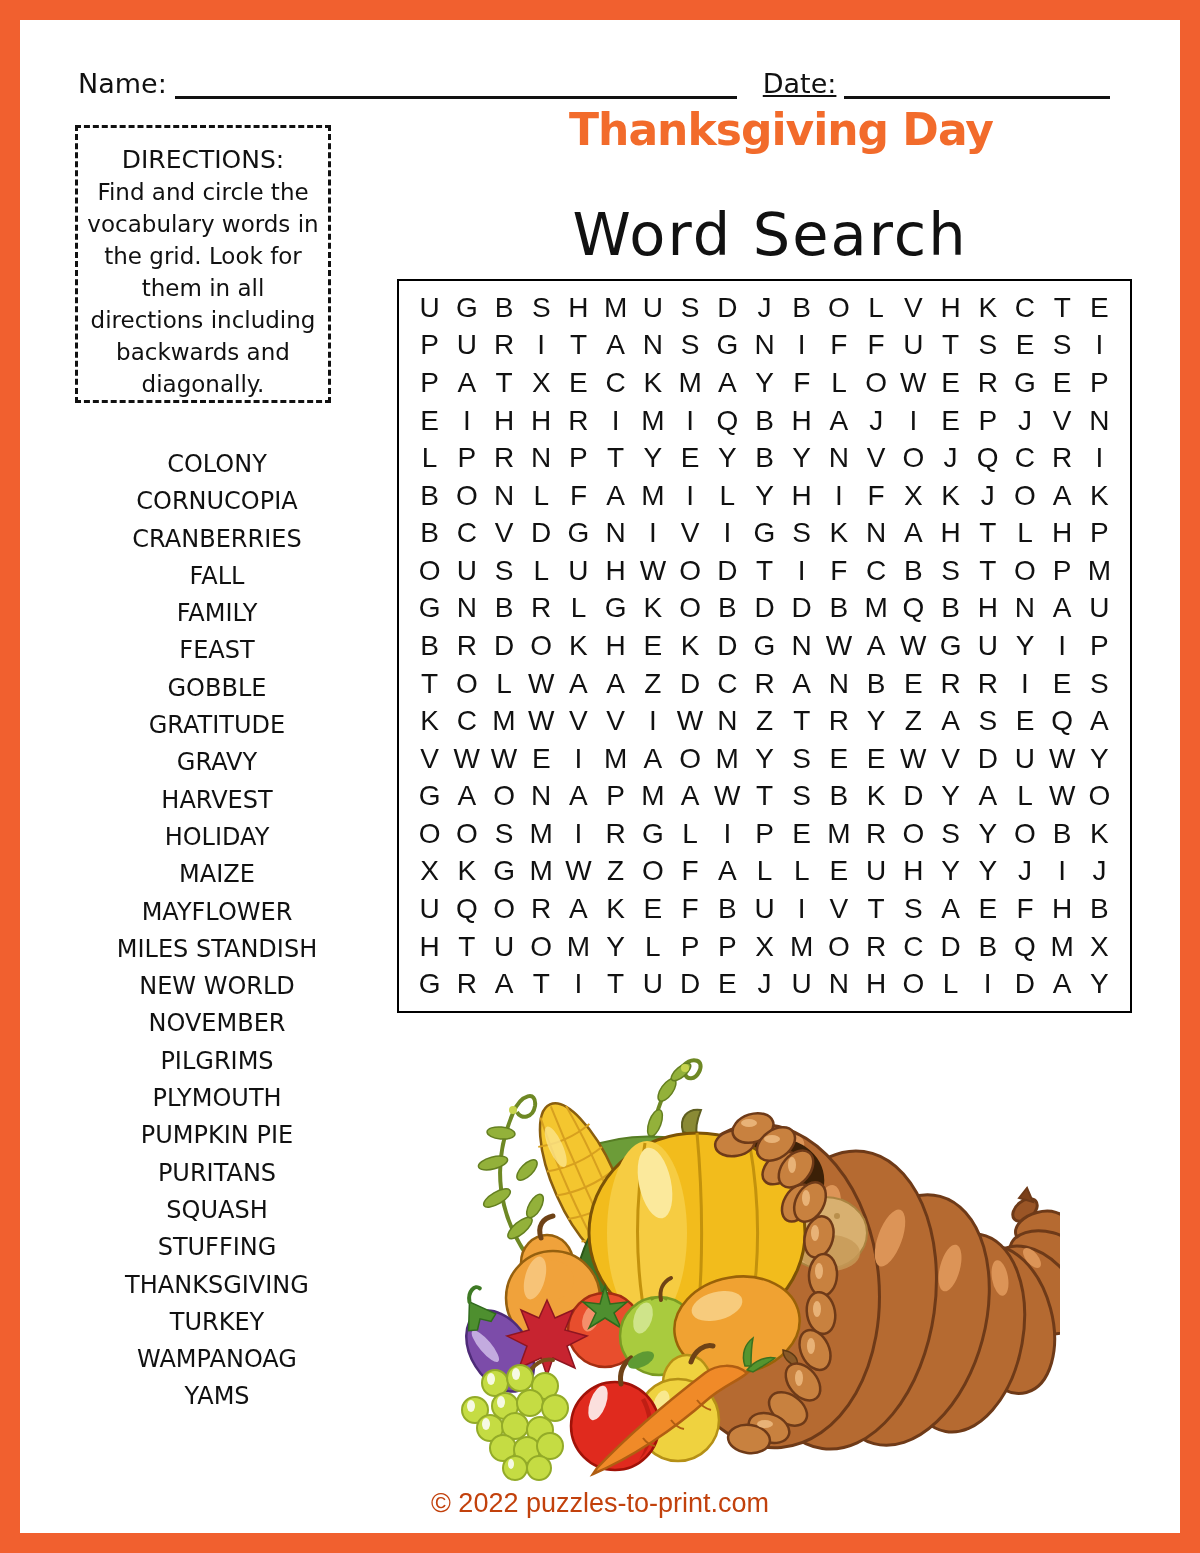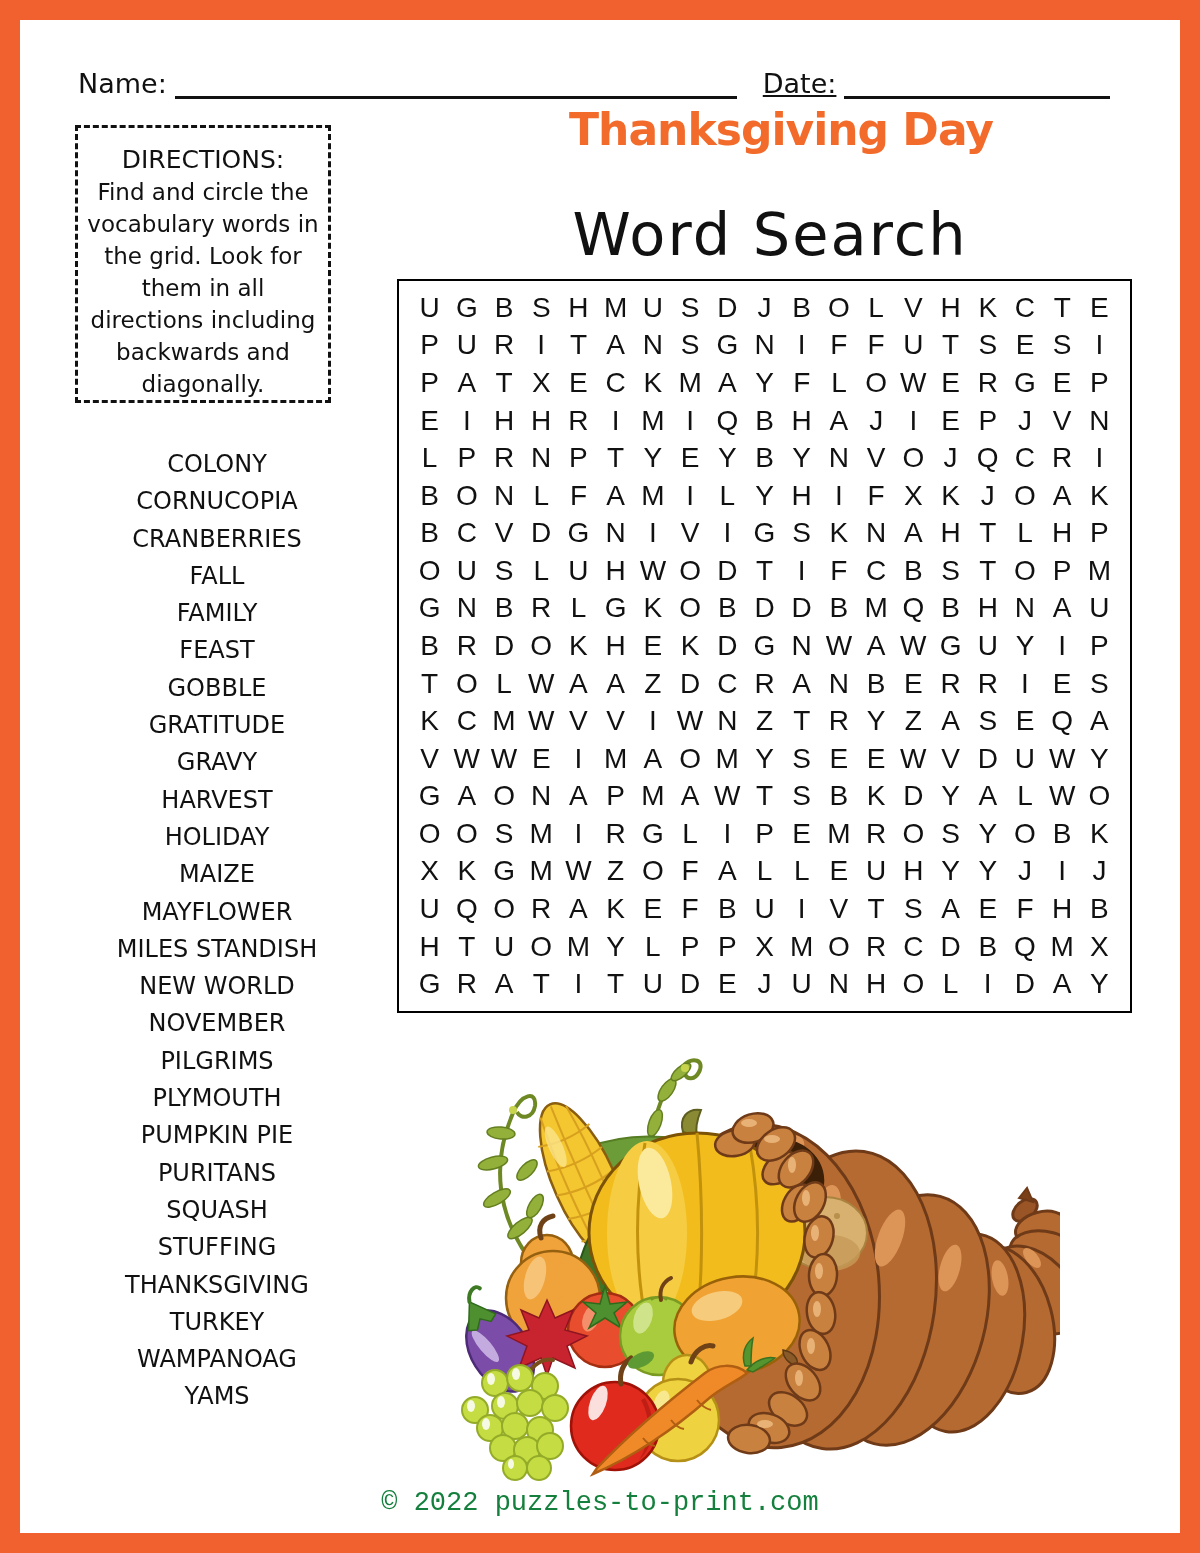--- a/index.html
+++ b/index.html
@@ -73,22 +73,22 @@
     font-size:28px; color:#111;
   }
 
   
   .cornucopia { position:absolute; left:415px; top:1008px; }
 
   
   .footer {
     position:absolute; left:0; right:0; top:1468px;
     text-align:center;
-    font-family:Liberation Mono, monospace;
-    font-size:27px; color:#15803d;
+    font-family:Liberation Sans, sans-serif;
+    font-size:27px; color:#c2410c;
   }
 </style>
 </head>
 <body>
 
 <div class="page" style="border-color: rgb(241, 96, 47); background: rgb(255, 255, 255);">
 
   <div class="name-row">
     <span class="label">Name:</span>
     <span class="write-line name-line"></span>

